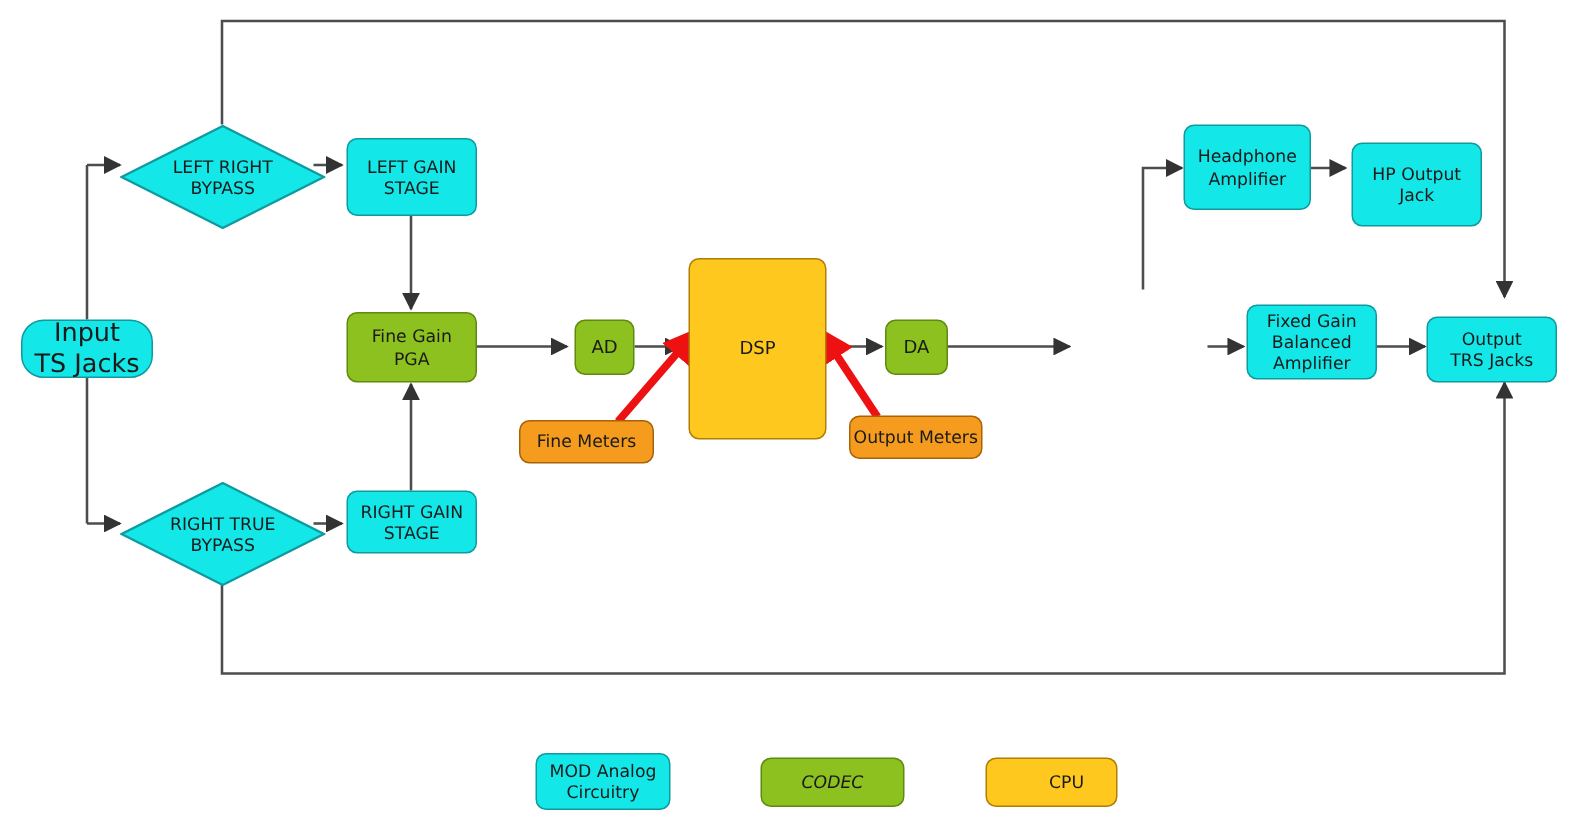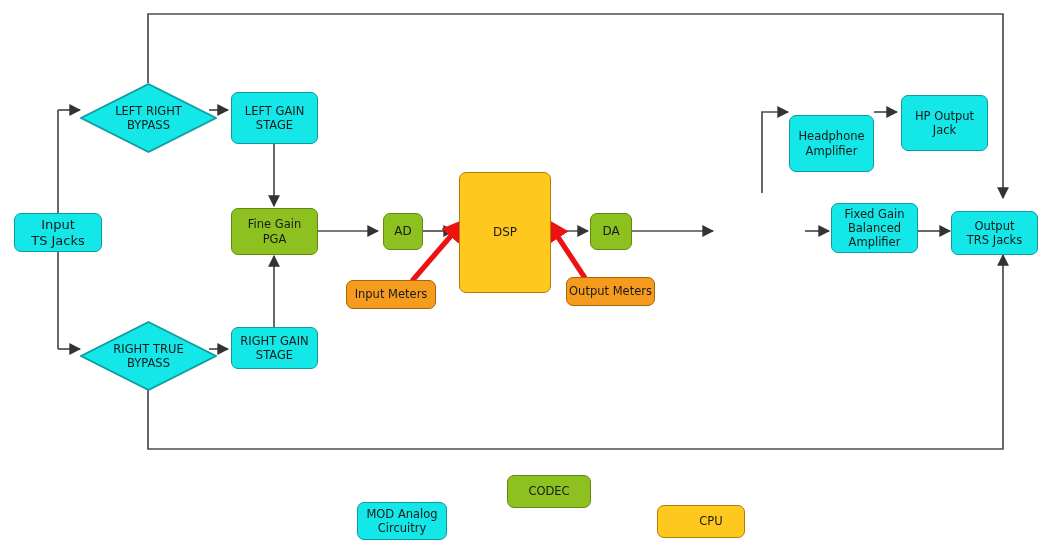--- a/index.html
+++ b/index.html
@@ -134,21 +134,21 @@
       <path d="M 805 231 L 829 231" marker-end="url(#arrow)"></path>
       <path d="M 918 231 L 950 231" marker-end="url(#arrow)"></path>
     </g>
 
     <g stroke="#ee1111" stroke-width="5.2" fill="none">
       <path d="M 412 281 L 463 222" marker-end="url(#arrowred)"></path>
       <path d="M 585 278 L 548 222" marker-end="url(#arrowred)"></path>
     </g>
   </svg>
 
-  <div class="node analog" style="left:14px; top:213px; width:88px; height:39px; font-size:13px;">Input
+  <div class="node analog" style="left:14px; top:213px; width:88px; height:39px; font-size:17px;border-radius:15px;">Input
 TS Jacks</div>
 
   <div class="diamond" style="left:80px; top:83px; width:137px; height:70px; font-size:11.5px;">
     <svg class="dshape" viewBox="0 0 137 70" preserveAspectRatio="none">
       <polygon points="68.5,1 136,35 68.5,69 1,35" fill="#13e7e7" stroke="#0e9a9f" stroke-width="1.6"></polygon>
     </svg>
     <span class="dlabel">LEFT RIGHT
 BYPASS</span>
   </div>
 
@@ -168,41 +168,41 @@
 
   <div class="node codec" style="left:231px; top:208px; width:87px; height:47px; font-size:11.5px;">Fine Gain
 PGA</div>
 
   <div class="node codec" style="left:383px; top:213px; width:40px; height:37px; font-size:12px;">AD</div>
 
   <div class="node cpu" style="left:459px; top:172px; width:92px; height:121px; font-size:12px;">DSP</div>
 
   <div class="node codec" style="left:590px; top:213px; width:42px; height:37px; font-size:12px;">DA</div>
 
-  <div class="node meter" style="left:346px; top:280px; width:90px; height:29px; font-size:11.5px;">Input Meters</div>
+  <div class="node meter" style="left:346px; top:280px; width:90px; height:29px; font-size:11.5px;">Fine Meters</div>
 
   <div class="node meter" style="left:566px; top:277px; width:89px; height:29px; font-size:11.5px;">Output Meters</div>
 
 
-  <div class="node analog" style="left:789px; top:83px; width:85px; height:57px; font-size:11.5px;margin-top:32px;">Headphone
+  <div class="node analog" style="left:789px; top:83px; width:85px; height:57px; font-size:11.5px;">Headphone
 Amplifier</div>
 
   <div class="node analog" style="left:901px; top:95px; width:87px; height:56px; font-size:11.5px;">HP Output
 Jack</div>
 
   <div class="node analog" style="left:831px; top:203px; width:87px; height:50px; font-size:11.5px;">Fixed Gain
 Balanced
 Amplifier</div>
 
   <div class="node analog" style="left:951px; top:211px; width:87px; height:44px; font-size:11.5px;">Output
 TRS Jacks</div>
 
   <div class="legend-item analog" style="left:357px; top:502px; width:90px; height:38px; font-size:11.5px;
               background:#13e7e7; border-color:#0e9a9f;">MOD Analog
 Circuitry</div>
 
-  <div class="legend-item codec" style="left:507px; top:475px; width:84px; height:33px; font-size:11.5px;
-              background:#8cc11f; border-color:#5f8a0f;">CODEC</div>
+  <div class="legend-item codec" style="left:507px; top:505px; width:96px; height:33px; font-size:11.5px;
+              background:#8cc11f; border-color:#5f8a0f;font-style:italic;">CODEC</div>
 
   <div class="legend-item cpu" style="left:657px; top:505px; width:88px; height:33px; font-size:11.5px;
               background:#ffc81e; border-color:#b07d05;padding-left:20px;">CPU</div>
 
 </div>
 
 </body></html>

